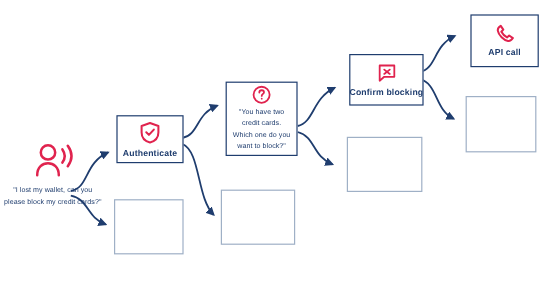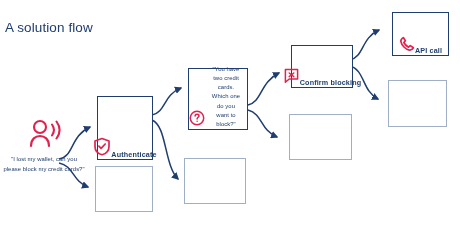--- a/index.html
+++ b/index.html
@@ -24,22 +24,22 @@
     letter-spacing: 0.1px;
     white-space: nowrap;
   }
   
   .node {
     position: absolute;
     box-sizing: border-box;
     background: #ffffff;
     border: 1.4px solid #1f3d6e;
     display: flex;
-    flex-direction: row;
-    align-items: flex-end;
+    flex-direction: column;
+    align-items: center;
     justify-content: center;
   }
   .node.placeholder {
     border: 1.4px solid #9fb0c6;
   }
   .node .node-icon {
     display: block;
     line-height: 0;
     margin-bottom: 3px;
   }
@@ -87,21 +87,20 @@
     width: 460px;
     height: 230px;
     pointer-events: none;
   }
 </style>
 </head>
 <body>
 
 <div id="canvas">
 
-  <div id="title">A solution flow</div>
 
   <svg id="arrows" viewBox="0 0 460 230" xmlns="http://www.w3.org/2000/svg">
     <defs>
       <marker id="ah" viewBox="0 0 10 10" refX="8" refY="5" markerWidth="5" markerHeight="5" orient="auto-start-reverse">
         <path d="M 0 0 L 10 5 L 0 10 z" fill="#1f3d6e"></path>
       </marker>
     </defs>
     <g fill="none" stroke="#1f3d6e" stroke-width="1.5" marker-end="url(#ah)">
 
       <path d="M 59 159 C 74 157 70 136 90 127"></path>
@@ -127,21 +126,21 @@
       <svg width="34" height="30" viewBox="0 0 34 30" xmlns="http://www.w3.org/2000/svg" fill="none" stroke="#e0234e" stroke-width="2.1" stroke-linecap="round" stroke-linejoin="round">
         <circle cx="13" cy="9" r="6"></circle>
         <path d="M 4 28 C 4 21 8.5 18 13 18 C 17.5 18 22 21 22 28"></path>
         <path d="M 25 6.5 C 27.5 10 27.5 14 25 17.5"></path>
         <path d="M 29.5 3.5 C 33.5 9 33.5 15 29.5 20.5"></path>
       </svg>
     </span>
     <div class="cust-text">"I lost my wallet, can you please block my credit cards?"</div>
   </div>
 
-  <div class="node" style="left:97px; top:96px; width:56px; height:64px;">
+  <div class="node" style="left:97px; top:96px; width:56px; height:40px;">
     <span class="node-icon">
       <svg width="18" height="19" viewBox="0 0 18 19" xmlns="http://www.w3.org/2000/svg" fill="none" stroke="#e0234e" stroke-width="1.7" stroke-linecap="round" stroke-linejoin="round">
         <path d="M 9 1.5 L 16 4 V 9.5 C 16 14 12.8 16.8 9 17.8 C 5.2 16.8 2 14 2 9.5 V 4 Z"></path>
         <path d="M 5.9 9.2 L 8.1 11.4 L 12.2 7"></path>
       </svg>
     </span>
     <span class="node-label">Authenticate</span>
   </div>
 
   <div class="node placeholder" style="left:95px; top:166px; width:58px; height:46px;">

